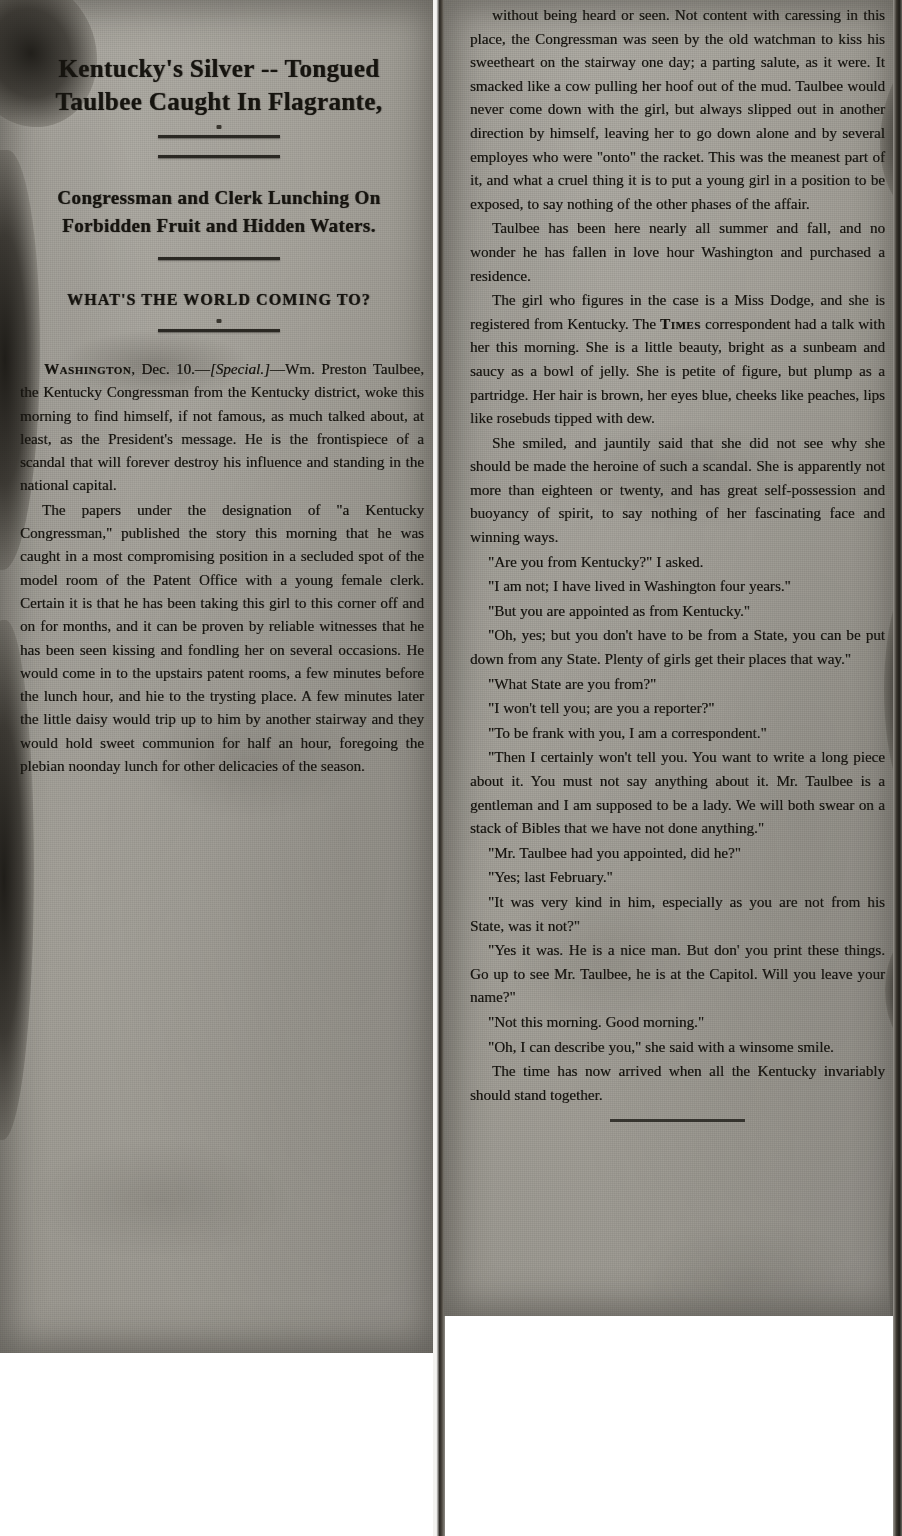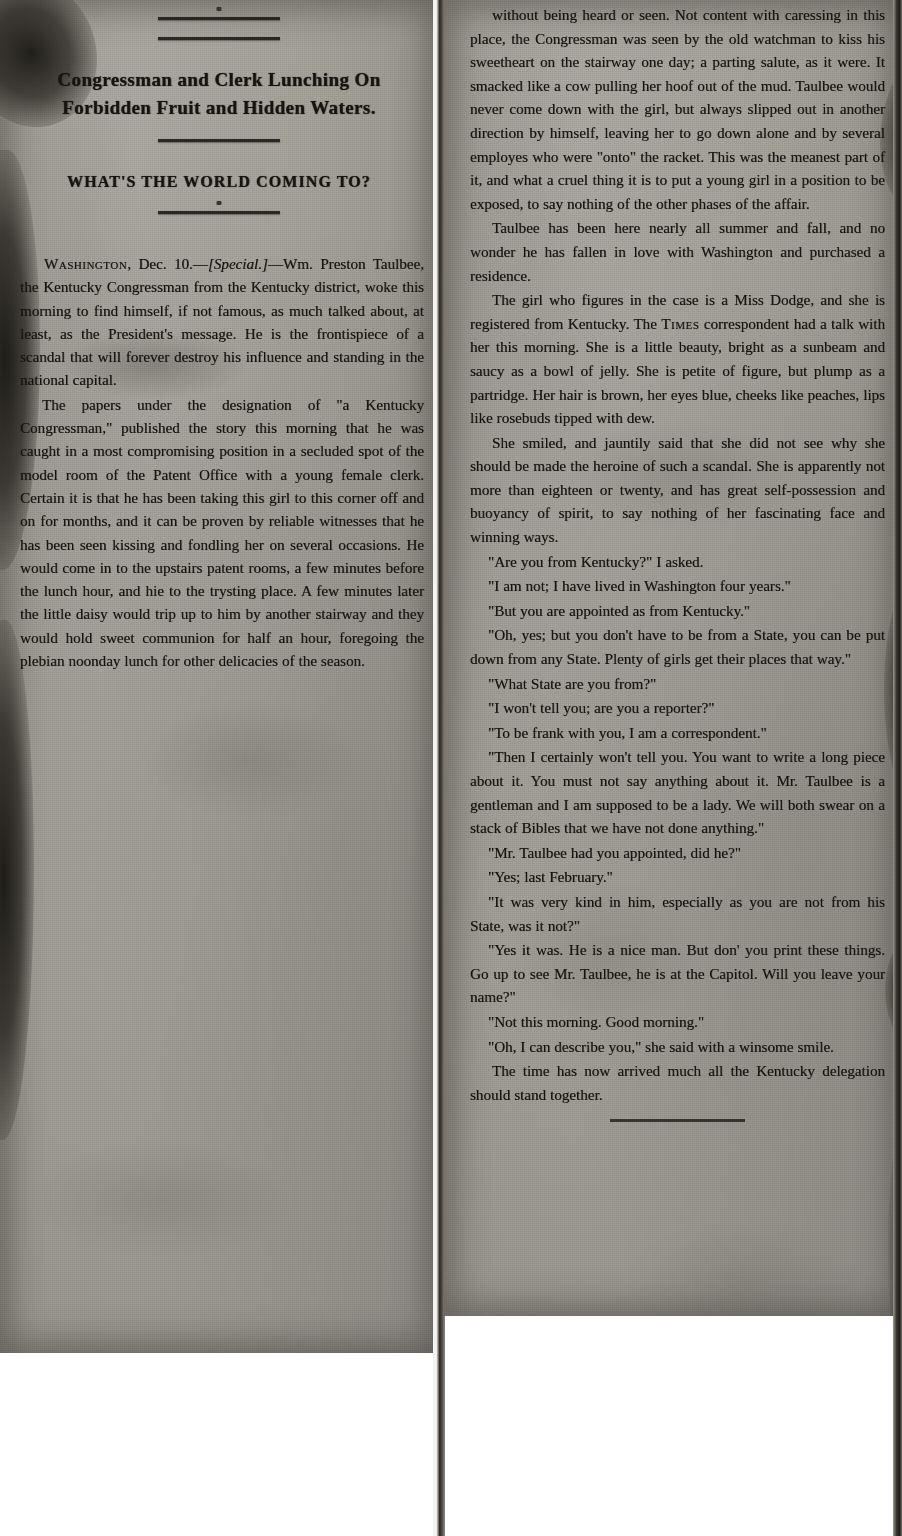--- a/index.html
+++ b/index.html
@@ -66,21 +66,21 @@
   .hrule.dotted-above{position:relative;}
   .hrule.dotted-above::before{content:"";position:absolute;left:50%;top:-13px;
     width:5px;height:4px;background:#2a2720;transform:translateX(-50%);border-radius:1px;}
 
   .body-col{margin:0;padding:0 14px 0 20px;}
   p.para{font-size:15.1px;line-height:23.3px;text-align:justify;
     text-indent:22px;margin:0 0 1px 0;word-spacing:.2px;
     text-shadow:.45px .3px .65px rgba(22,20,16,.50);}
   p.para.first{text-indent:24px;}
   p.quote{text-indent:18px;}
-  .smallcaps{font-variant:small-caps;font-weight:normal;letter-spacing:.5px;}
+  .smallcaps{font-variant:small-caps;font-weight:bold;letter-spacing:.5px;}
   .ital{font-style:italic;}
 
   #right-body{padding:4px 16px 0 26px;}
   #right-body p.para{line-height:23.6px;}
 
   
   #rule-bottom{width:135px;height:0;border-top:3px solid #1d1b16;
     margin:12px auto 0 auto;opacity:.8;}
 
   
@@ -95,35 +95,36 @@
 
   <div class="strip" id="col-left">
     <div class="grain"></div>
 
     <div class="blotch" style="left:60px;top:330px;width:190px;height:70px;"></div>
     <div class="blotch" style="left:140px;top:700px;width:220px;height:120px;opacity:.5;"></div>
     <div class="blotch" style="left:30px;top:1140px;width:260px;height:120px;opacity:.45;"></div>
 
     <div class="ink">
 
+      <h1 class="headline" id="hl-main">Kentucky's Silver -- Tongued Taulbee Caught In Flagrante,</h1>
 
       <div class="hrule dotted-above"></div>
 
 
       <div class="hrule"></div>
 
       <h2 class="headline" id="hl-deck3">Congressman and Clerk Lunching On Forbidden Fruit and Hidden Waters.</h2>
 
       <div class="hrule"></div>
 
       <h3 class="headline" id="hl-kicker">WHAT'S THE WORLD COMING TO?</h3>
 
       <div class="hrule dotted-above"></div>
 
-      <div class="body-col" style="margin-top:39px;">
+      <div class="body-col" style="margin-top:26px;">
 
         <p class="para first"><span class="smallcaps">Washington</span><span>,&nbsp;</span><span>Dec. 10.</span><span>—</span><span class="ital">[Special.]</span><span>—Wm. </span><span>Preston Taulbee, the Kentucky Congressman from the Kentucky district, woke this morning to find himself, if not famous, as much talked about, at least, as the President's message. He is the frontispiece of a scandal that will forever destroy his influence and standing in the national capital.</span></p>
 
         <p class="para">The papers under the designation of "a Kentucky Congressman," published the story this morning that he was caught in a most compromising position in a secluded spot of the model room of the Patent Office with a young female clerk. Certain it is that he has been taking this girl to this corner off and on for months, and it can be proven by reliable witnesses that he has been seen kissing and fondling her on several occasions. He would come in to the upstairs patent rooms, a few minutes before the lunch hour, and hie to the trysting place. A few minutes later the little daisy would trip up to him by another stairway and they would hold sweet communion for half an hour, foregoing the plebian noonday lunch for other delicacies of the season.</p>
 
       </div>
     </div>
 
     <div class="vignette"></div>
     <div class="smudge" id="smudge-tl"></div>
@@ -135,38 +136,38 @@
 
   <div class="strip" id="col-right">
     <div class="grain"></div>
 
     <div class="blotch" style="left:120px;top:420px;width:230px;height:110px;opacity:.45;"></div>
     <div class="blotch" style="left:60px;top:880px;width:200px;height:150px;opacity:.4;"></div>
     <div class="blotch" style="left:180px;top:1220px;width:240px;height:120px;opacity:.4;"></div>
 
     <div class="ink body-col" id="right-body">
       <p class="para">without being heard or seen. Not content with caressing in this place, the Congressman was seen by the old watchman to kiss his sweetheart on the stairway one day; a parting salute, as it were. It smacked like a cow pulling her hoof out of the mud. Taulbee would never come down with the girl, but always slipped out in another direction by himself, leaving her to go down alone and by several employes who were "onto" the racket. This was the meanest part of it, and what a cruel thing it is to put a young girl in a position to be exposed, to say nothing of the other phases of the affair.</p>
-      <p class="para">Taulbee has been here nearly all summer and fall, and no wonder he has fallen in love with Washington and purchased a residence.</p>
+      <p class="para">Taulbee has been here nearly all summer and fall, and no wonder he has fallen in love hour Washington and purchased a residence.</p>
       <p class="para">The girl who figures in the case is a Miss Dodge, and she is registered from Kentucky. The <span class="smallcaps">Times</span> correspondent had a talk with her this morning. She is a little beauty, bright as a sunbeam and saucy as a bowl of jelly. She is petite of figure, but plump as a partridge. Her hair is brown, her eyes blue, cheeks like peaches, lips like rosebuds tipped with dew.</p>
       <p class="para">She smiled, and jauntily said that she did not see why she should be made the heroine of such a scandal. She is apparently not more than eighteen or twenty, and has great self-possession and buoyancy of spirit, to say nothing of her fascinating face and winning ways.</p>
       <p class="para quote">"Are you from Kentucky?" I asked.</p>
       <p class="para quote">"I am not; I have lived in Washington four years."</p>
       <p class="para quote">"But you are appointed as from Kentucky."</p>
       <p class="para quote">"Oh, yes; but you don't have to be from a State, you can be put down from any State. Plenty of girls get their places that way."</p>
       <p class="para quote">"What State are you from?"</p>
       <p class="para quote">"I won't tell you; are you a reporter?"</p>
       <p class="para quote">"To be frank with you, I am a correspondent."</p>
       <p class="para quote">"Then I certainly won't tell you. You want to write a long piece about it. You must not say anything about it. Mr. Taulbee is a gentleman and I am supposed to be a lady. We will both swear on a stack of Bibles that we have not done anything."</p>
       <p class="para quote">"Mr. Taulbee had you appointed, did he?"</p>
       <p class="para quote">"Yes; last February."</p>
       <p class="para quote">"It was very kind in him, especially as you are not from his State, was it not?"</p>
       <p class="para quote">"Yes it was. He is a nice man. But don' you print these things. Go up to see Mr. Taulbee, he is at the Capitol. Will you leave your name?"</p>
       <p class="para quote">"Not this morning. Good morning."</p>
       <p class="para quote">"Oh, I can describe you," she said with a winsome smile.</p>
-      <p class="para">The time has now arrived much all the Kentucky delegation should stand together.</p>
+      <p class="para">The time has now arrived when all the Kentucky invariably should stand together.</p>
       <div id="rule-bottom"></div>
     </div>
 
     <div class="vignette"></div>
     <div class="smudge" id="smudge-r1"></div>
     <div class="smudge" id="smudge-r2"></div>
     <div class="smudge" id="smudge-r3"></div>
     <div class="smudge" id="smudge-r5"></div>
     <div class="smudge" id="smudge-r4"></div>
   </div>

